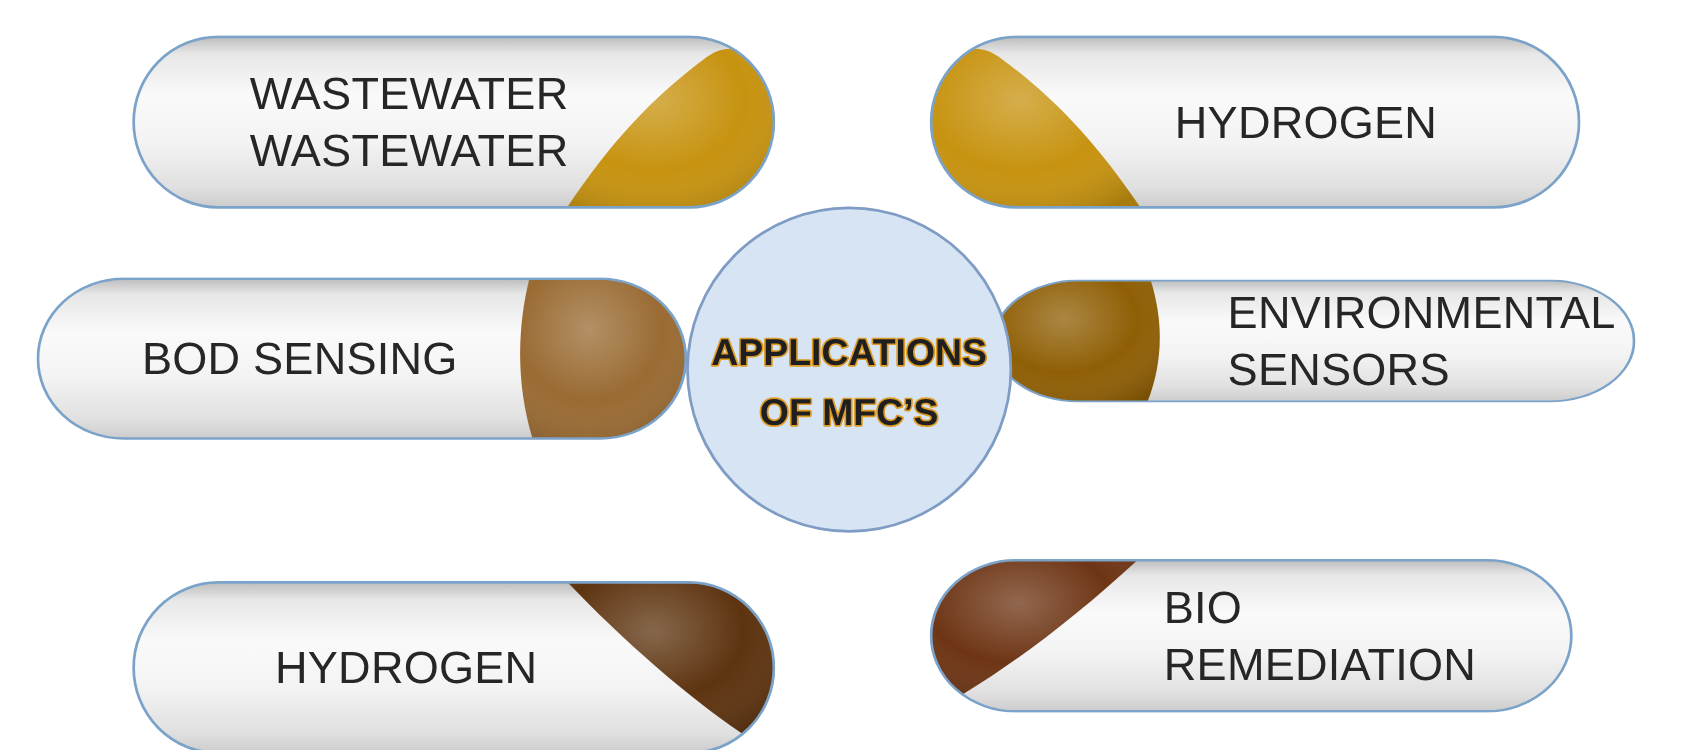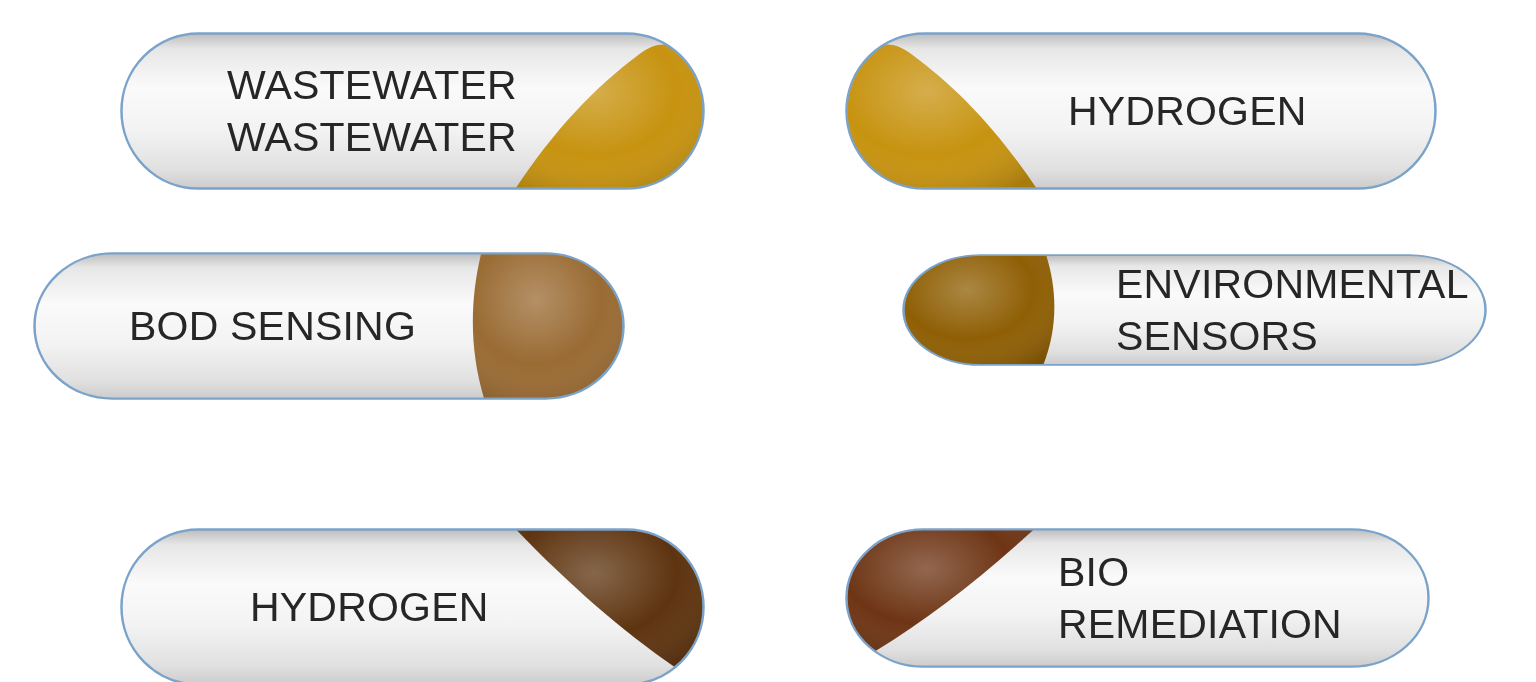--- a/index.html
+++ b/index.html
@@ -122,29 +122,37 @@
         <path d="M 398 0 C 452 56 508 104 558 138 C 570 146 580 142 588 128 L 588 0 Z" fill="#5e3410"></path>
         <path d="M 398 0 C 452 56 508 104 558 138 C 570 146 580 142 588 128 L 588 0 Z" fill="url(#blobShine)"></path>
       </g>
       <rect class="cap-stroke" x="1.5" y="1.5" width="587" height="155" rx="77.5" ry="77.5" stroke="#7ba3c9"></rect>
     </svg>
     <div class="cap-label" style="padding-left:130px">
       <span>HYDROGEN</span>
     </div>
   </div>
 
-  <div class="capsule" style="left:845px;top:528px;width:585px;height:140px">
+  <div class="capsule" style="left:845px;top:508px;width:585px;height:140px">
     <svg viewBox="0 0 590 158" preserveAspectRatio="none">
       <rect class="cap-body" x="1.5" y="1.5" width="587" height="155" rx="77.5" ry="77.5"></rect>
       <g clip-path="url(#capClip)">
         <path d="M 192 0 C 138 56 82 104 32 138 C 20 146 10 142 2 128 L 2 0 Z" fill="#6e3515"></path>
         <path d="M 192 0 C 138 56 82 104 32 138 C 20 146 10 142 2 128 L 2 0 Z" fill="url(#blobShine)"></path>
       </g>
       <rect class="cap-stroke" x="1.5" y="1.5" width="587" height="155" rx="77.5" ry="77.5" stroke="#7ba3c9"></rect>
     </svg>
     <div class="cap-label" style="padding-left:213px">
       <span>BIO</span>
       <span>REMEDIATION</span>
     </div>
   </div>
 
+  <div class="center-circle" style="left:622px;top:186px;width:300px;height:300px">
+    <svg viewBox="0 0 300 300">
+      <circle class="circ" cx="150" cy="150" r="147" fill="#d7e4f3"></circle>
+      <circle class="circ" cx="150" cy="150" r="147" fill="none" stroke="#7f9cc4"></circle>
+      <text class="circ-text" x="150" y="146" fill="#1f1f1f" stroke="#dd9b25">APPLICATIONS</text>
+      <text class="circ-text" x="150" y="200" fill="#1f1f1f" stroke="#dd9b25">OF MFC’S</text>
+    </svg>
+  </div>
 
 </div>
 
 </body></html>

